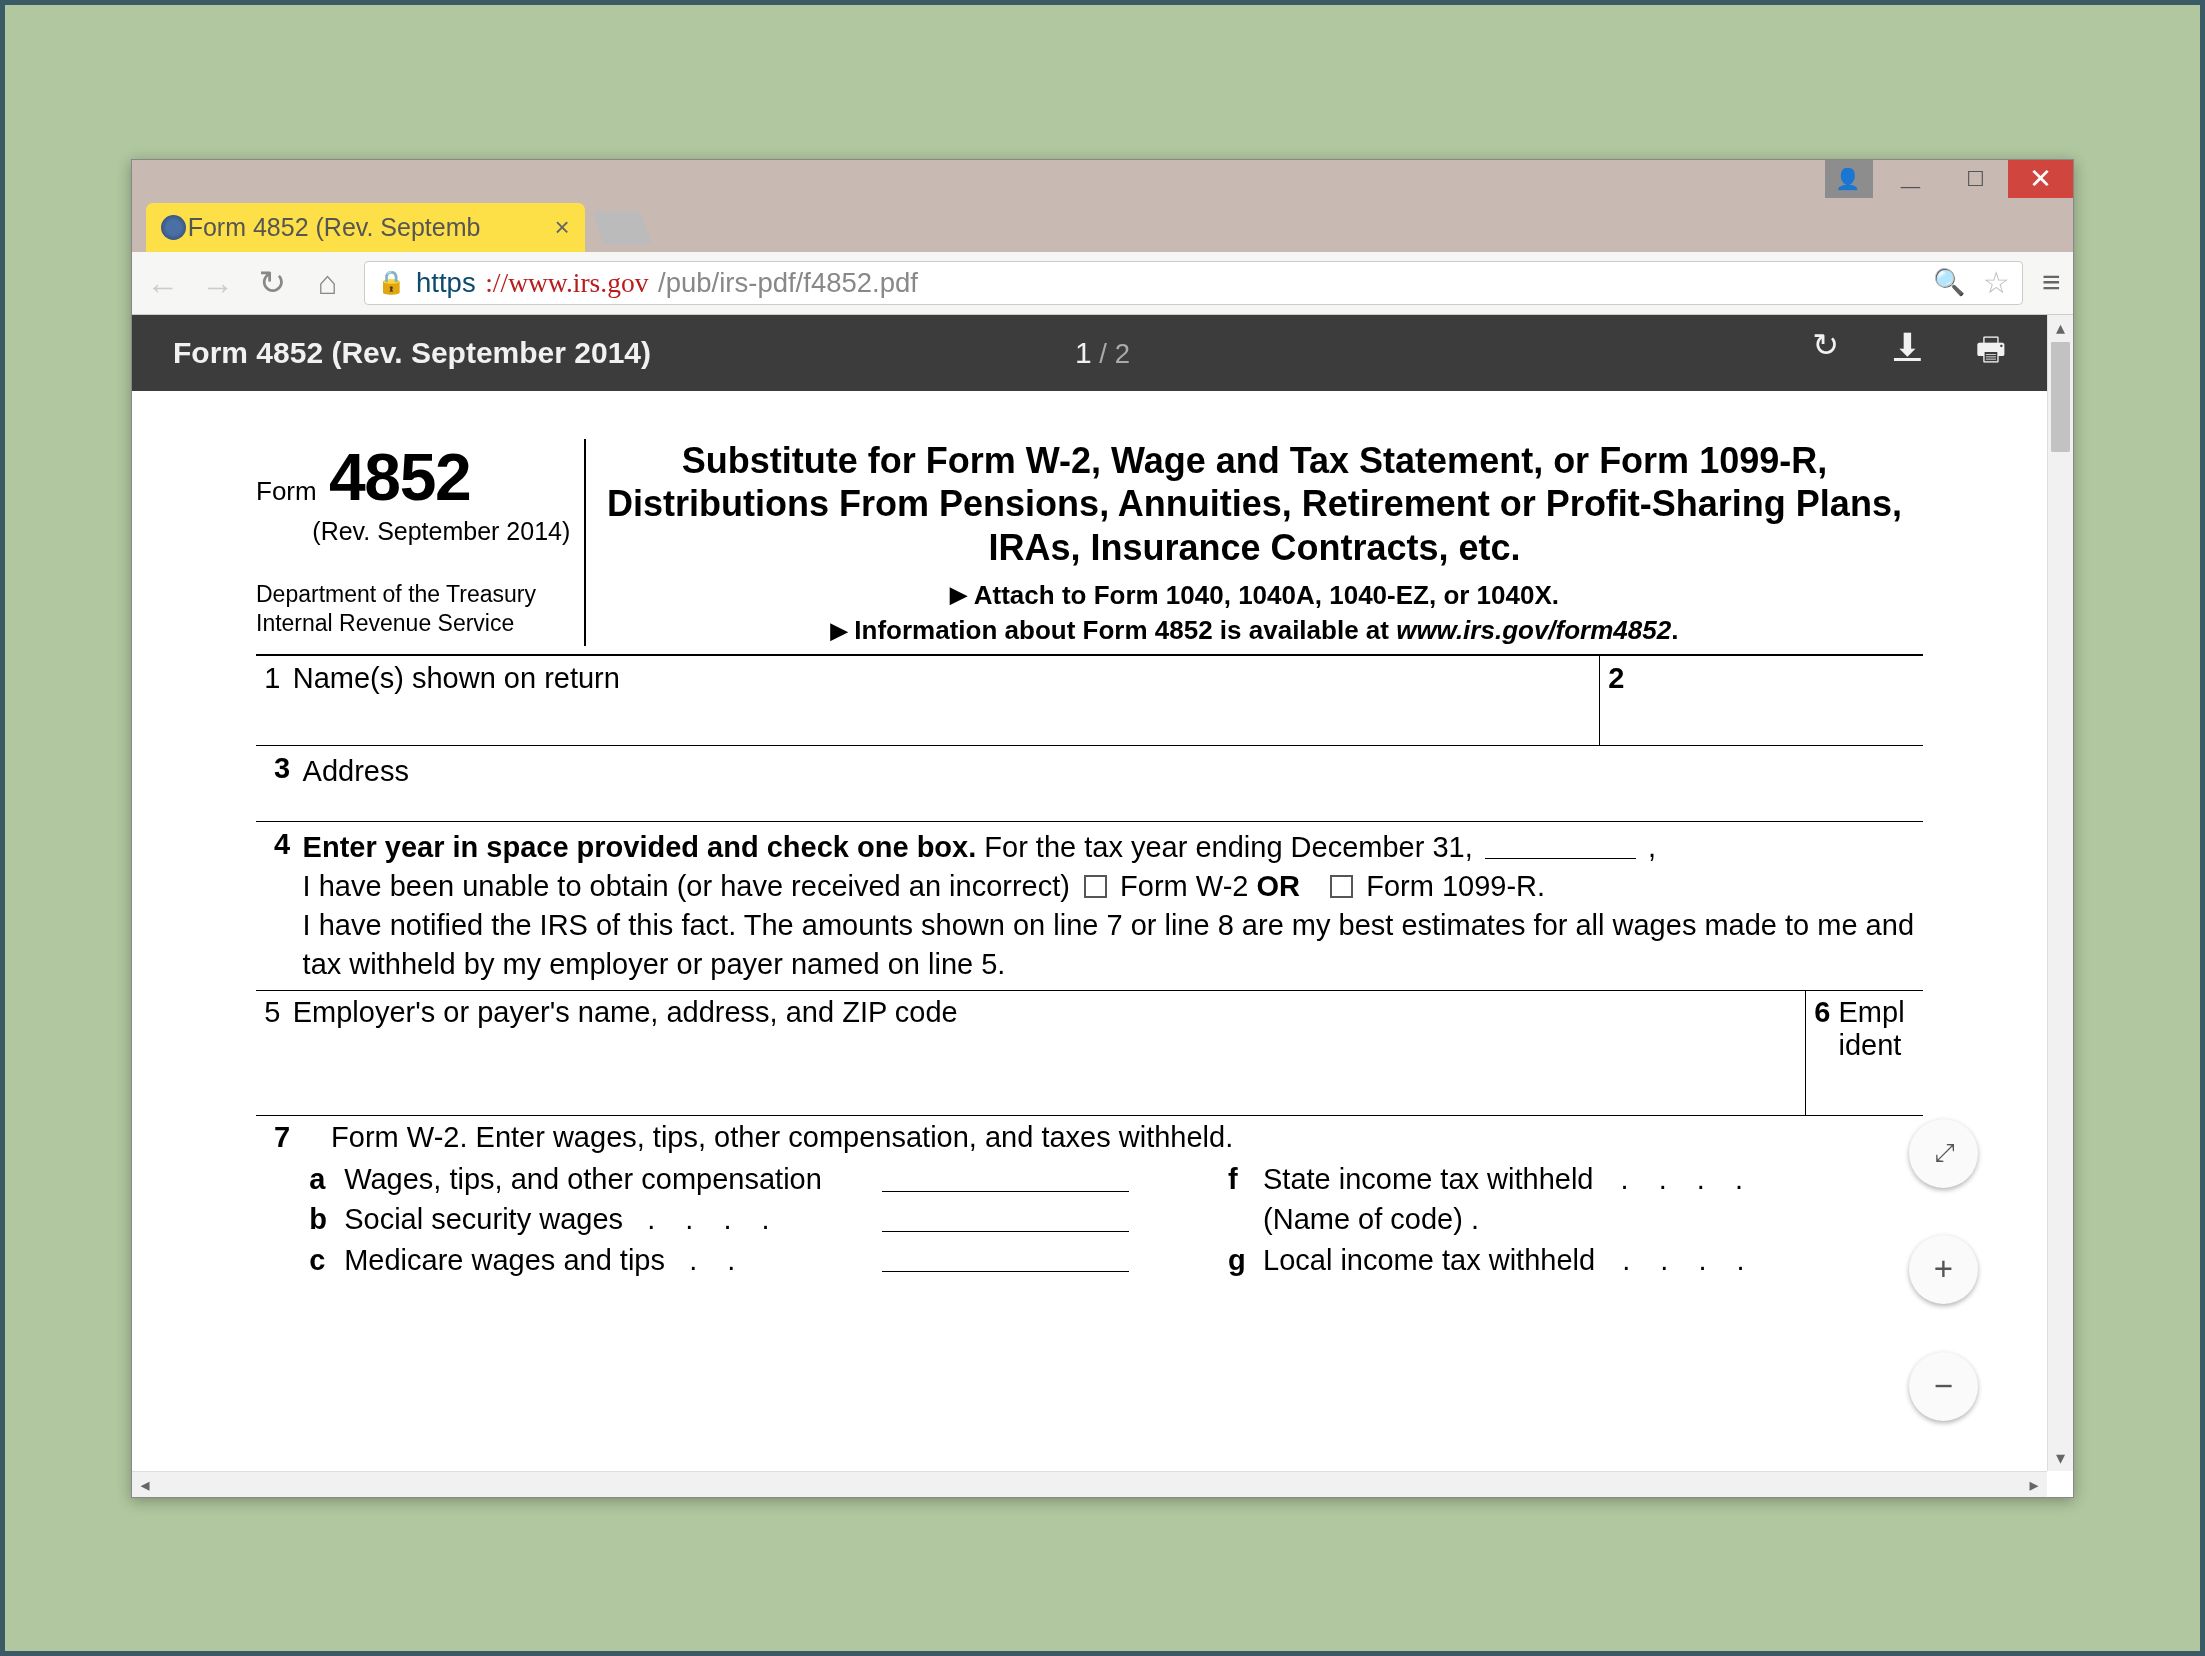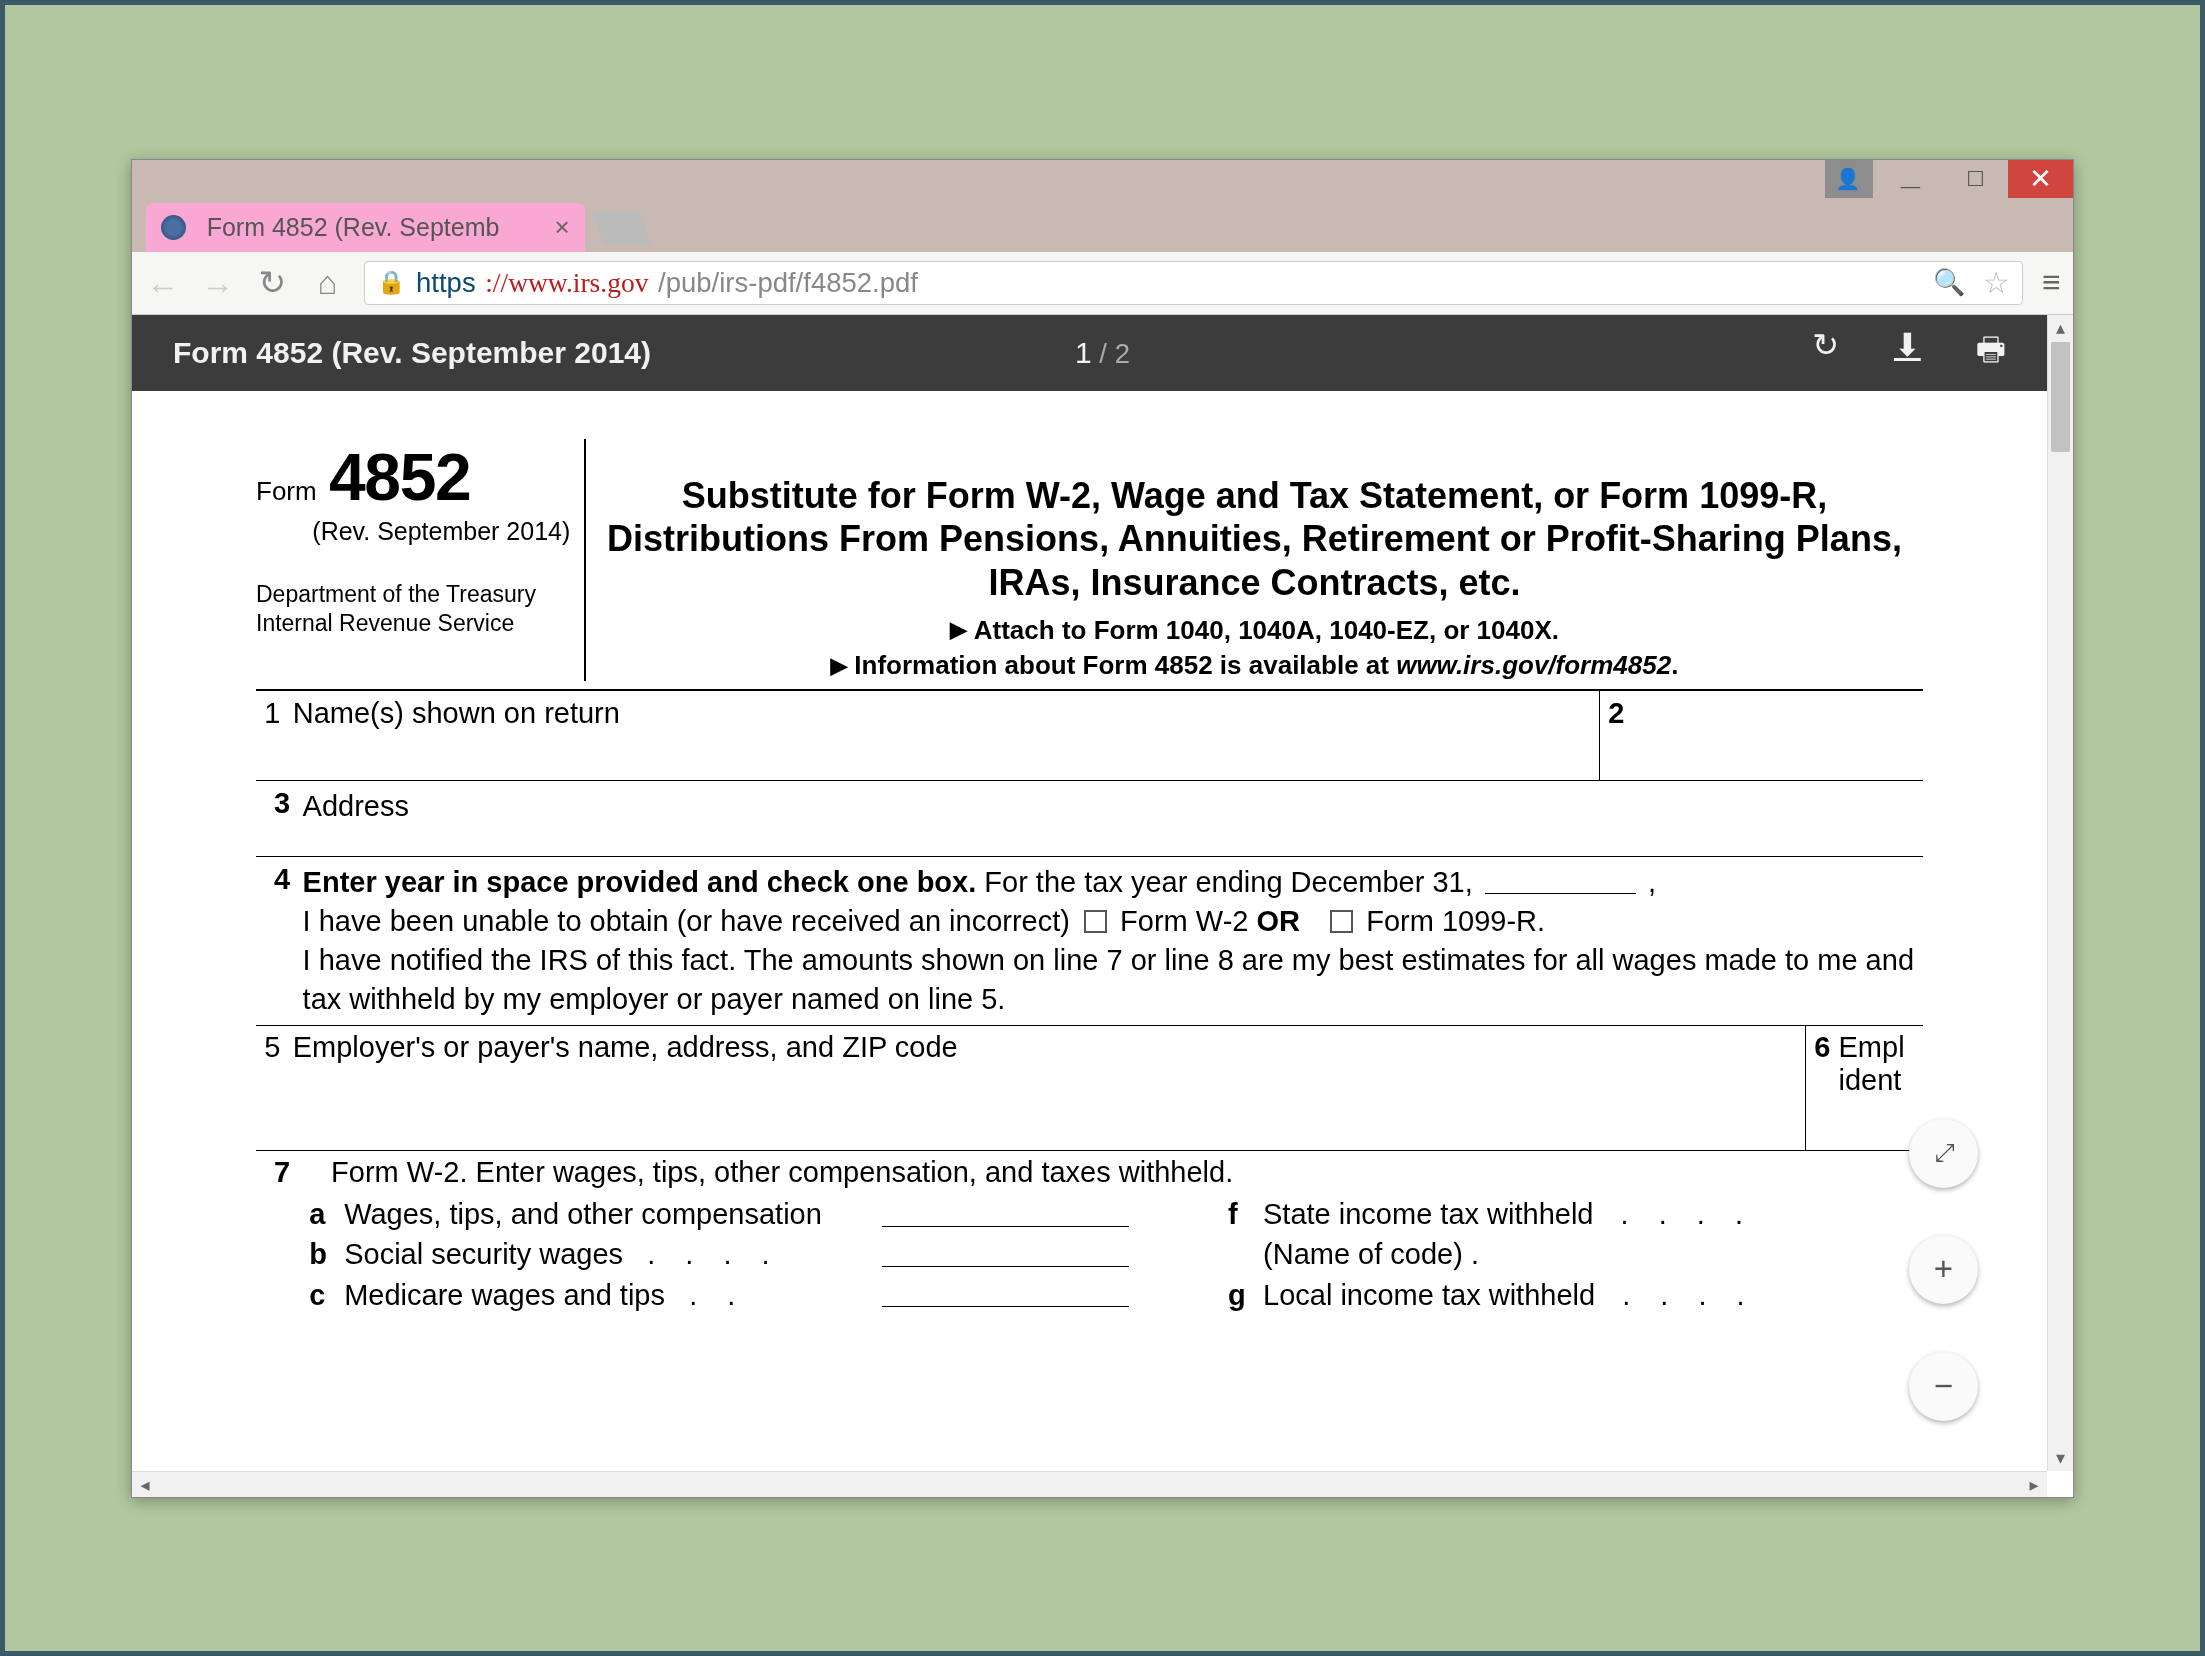--- a/index.html
+++ b/index.html
@@ -42,28 +42,28 @@
 .tb-btn.max { font-size: 20.6px; }
 .tb-btn.close { background: #d0453d; color: #fff; font-size: 27.5px; }
 .tabbar {
   height: 54px;
   background: #c9b9b3;
   display: flex;
   align-items: flex-end;
   padding-left: 13.7px;
 }
 .tab {
-  background: #f9a8d4;
+  background: #fde047;
   height: 49px;
   width: 439px;
   border-radius: 6.9px 6.9px 0 0;
   display: flex;
   align-items: center;
   padding: 0 15px;
-  gap: 21px;
+  gap: 2px;
   position: relative;
   font-size: 25px;
   color: #555;
 }
 .tab .favicon {
   width: 25px; height: 25px;
   border-radius: 50%;
   background: radial-gradient(circle, #4a6fa5 40%, #2c3e60 100%);
   flex-shrink: 0;
 }
@@ -176,21 +176,20 @@
 }
 .fh-left .formnum-row { display: flex; align-items: baseline; gap: 12.4px; }
 .fh-left .formword { font-size: 26px; }
 .fh-left .formnum { font-size: 66px; font-weight: 900; letter-spacing: -1.4px;}
 .fh-left .rev { font-size: 25px; margin-top: 2.7px; margin-bottom: 34px; text-align: right;}
 .fh-left .dept { font-size: 23px; line-height: 1.25; }
 .fh-center {
   flex: 1;
   text-align: center;
   padding: 0 19px;
-  margin-top: 35px;
 }
 .fh-center .bigtitle { font-size: 36px; font-weight: 900; line-height: 1.22; }
 .fh-center .attach { font-size: 26px; font-weight: bold; margin-top: 9.6px; }
 .fh-center .info { font-size: 26px; font-weight: bold; margin-top: 4.1px; }
 .fh-center .info em { font-weight: bold; }
 .tri { display: inline-block; margin-right: 6.9px; font-size: 22px; vertical-align: 1.4px;}
 .formrow {
   border-bottom: 1.4px solid #000;
   margin: 0 124px;
   padding: 5.5px 8.2px;

